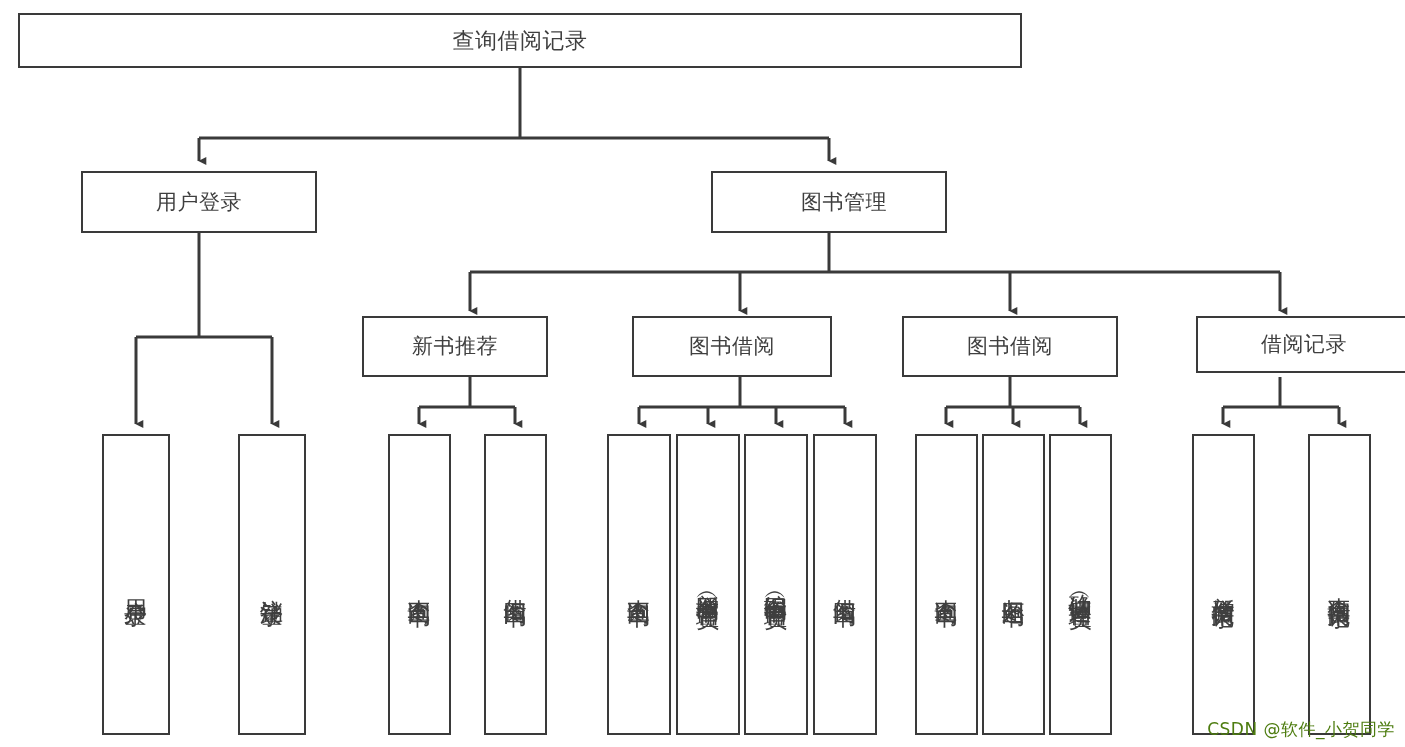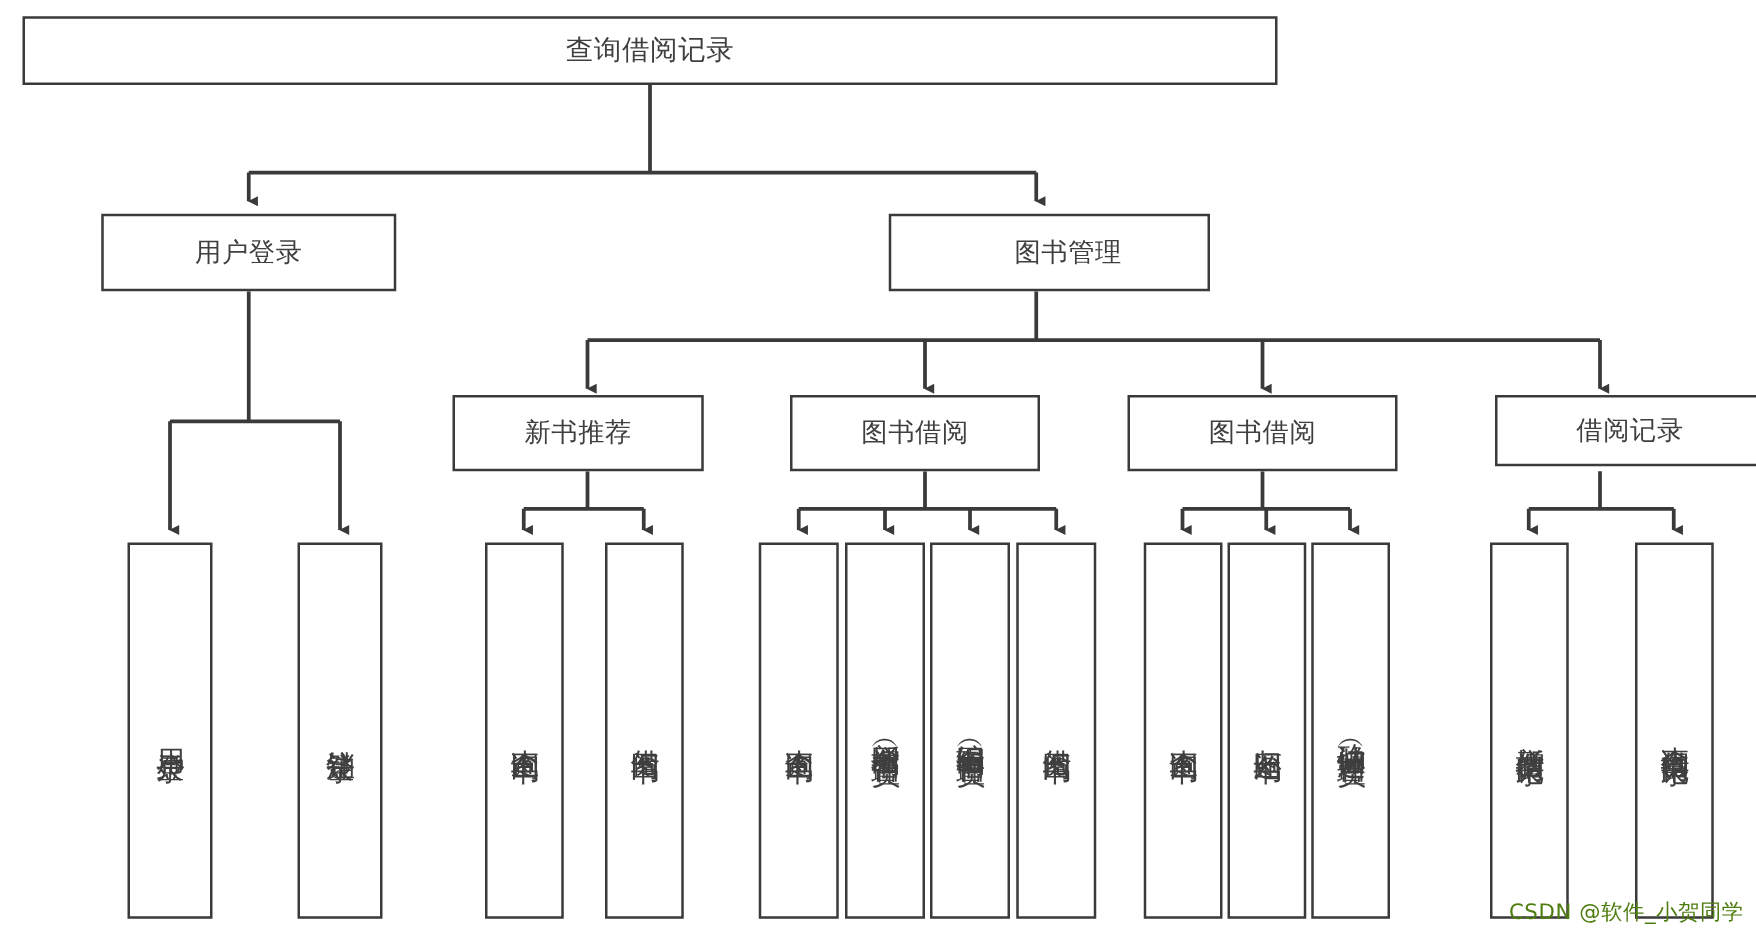--- a/index.html
+++ b/index.html
@@ -120,25 +120,25 @@
     </g>
   </svg>
 
   <div class="node root" style="left:18px;top:13px;width:1004px;height:55px;">
     <span class="label">查询借阅记录</span>
   </div>
 
   <div class="node" style="left:81px;top:171px;width:236px;height:62px;">
     <span class="label">用户登录</span>
   </div>
-  <div class="node" style="left:711px;top:171px;width:257px;height:62px;padding-left:30px;">
+  <div class="node" style="left:711px;top:171px;width:236px;height:62px;padding-left:30px;">
     <span class="label">图书管理</span>
   </div>
 
-  <div class="node" style="left:362px;top:316px;width:201px;height:61px;">
+  <div class="node" style="left:362px;top:316px;width:186px;height:61px;">
     <span class="label">新书推荐</span>
   </div>
   <div class="node" style="left:632px;top:316px;width:200px;height:61px;">
     <span class="label">图书借阅</span>
   </div>
   <div class="node" style="left:902px;top:316px;width:216px;height:61px;">
     <span class="label">图书借阅</span>
   </div>
   <div class="node" style="left:1172px;top:316px;width:216px;height:57px;margin-left:24px;">
     <span class="label">借阅记录</span>

